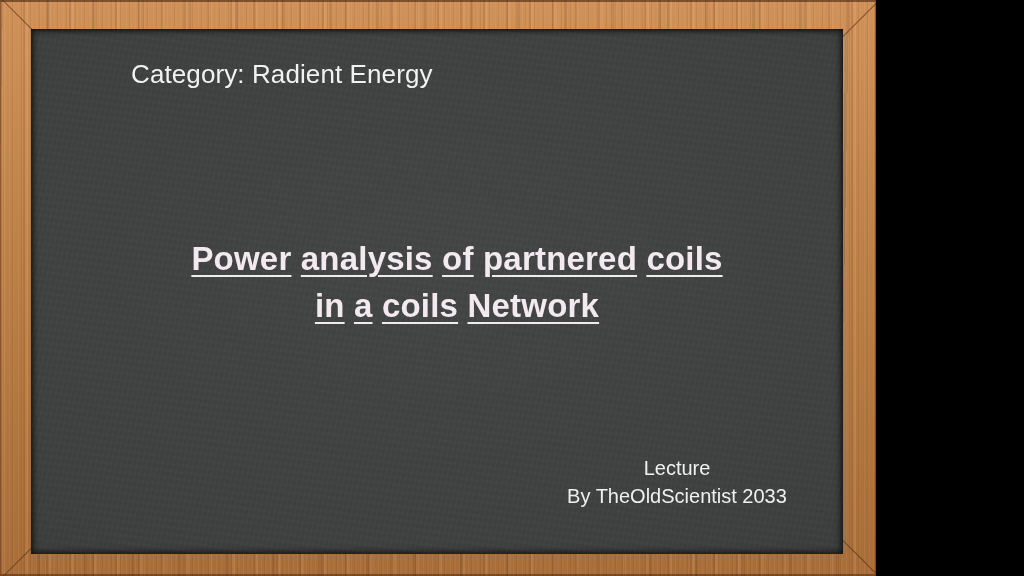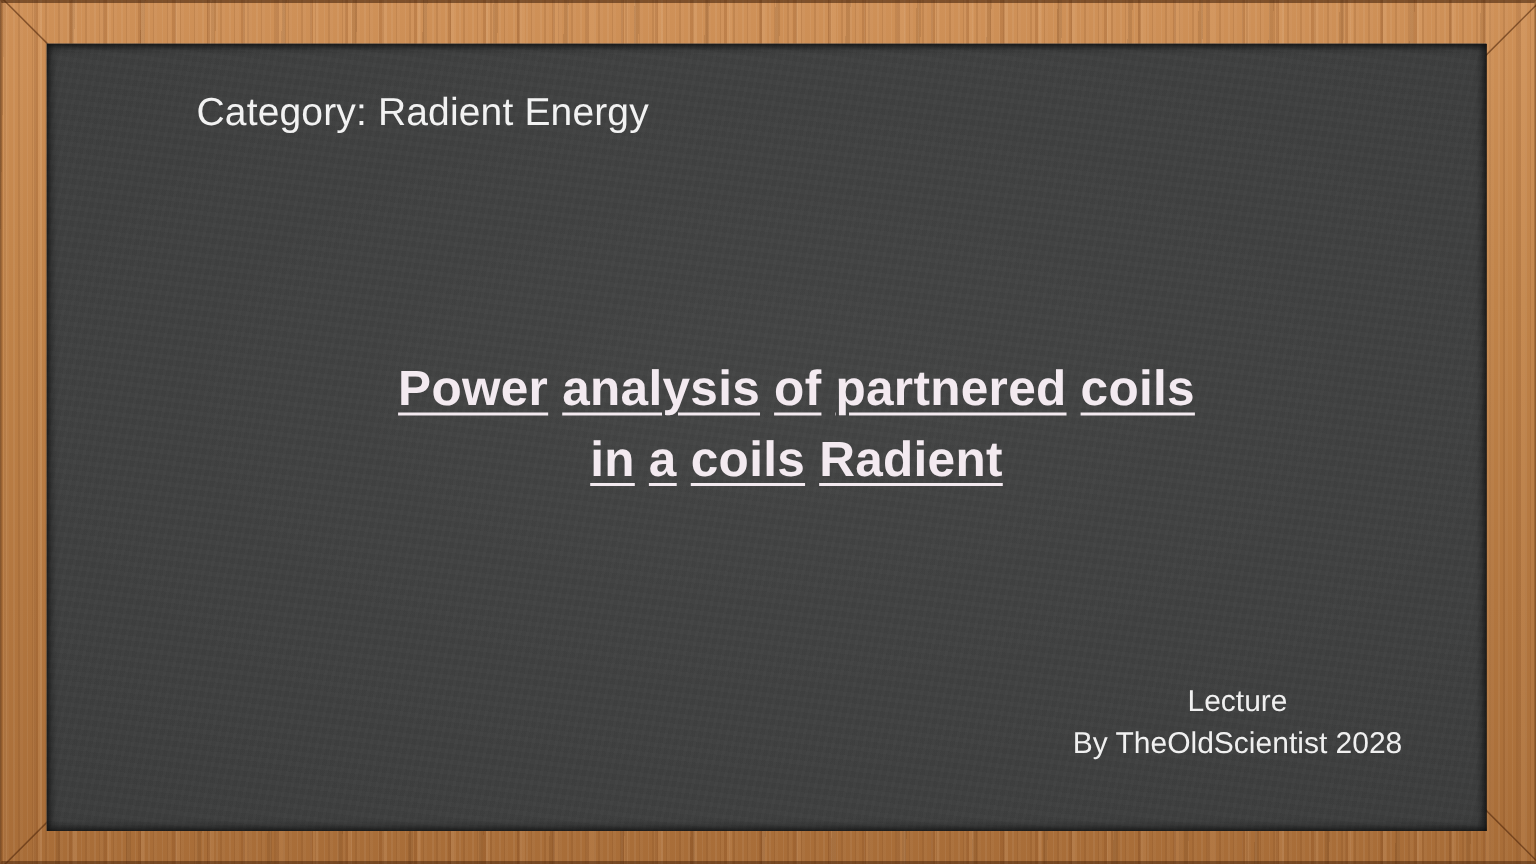--- a/index.html
+++ b/index.html
@@ -7,21 +7,21 @@
     padding: 0;
     background: #000;
   }
   body {
     font-family: "Liberation Sans", sans-serif;
   }
 
   
   .slide {
     position: relative;
-    width: 1024px;
+    width: 876px;
     height: 576px;
     overflow: hidden;
     background: #7f1d1d;
   }
 
   
   .frame {
     position: absolute;
     inset: 0;
     padding: 0;
@@ -196,23 +196,23 @@
         <span> </span>
         <span class="w">coils</span>
       </div>
       <div class="title-line">
         <span class="w">in</span>
         <span> </span>
         <span class="w">a</span>
         <span> </span>
         <span class="w">coils</span>
         <span> </span>
-        <span class="w">Radient</span>
+        <span class="w">Network</span>
       </div>
     </div>
 
     <div class="credits">
       <div>Lecture</div>
-      <div>By TheOldScientist 2028</div>
+      <div>By TheOldScientist 2033</div>
     </div>
 
   </div>
 </div>
 
 </body></html>

